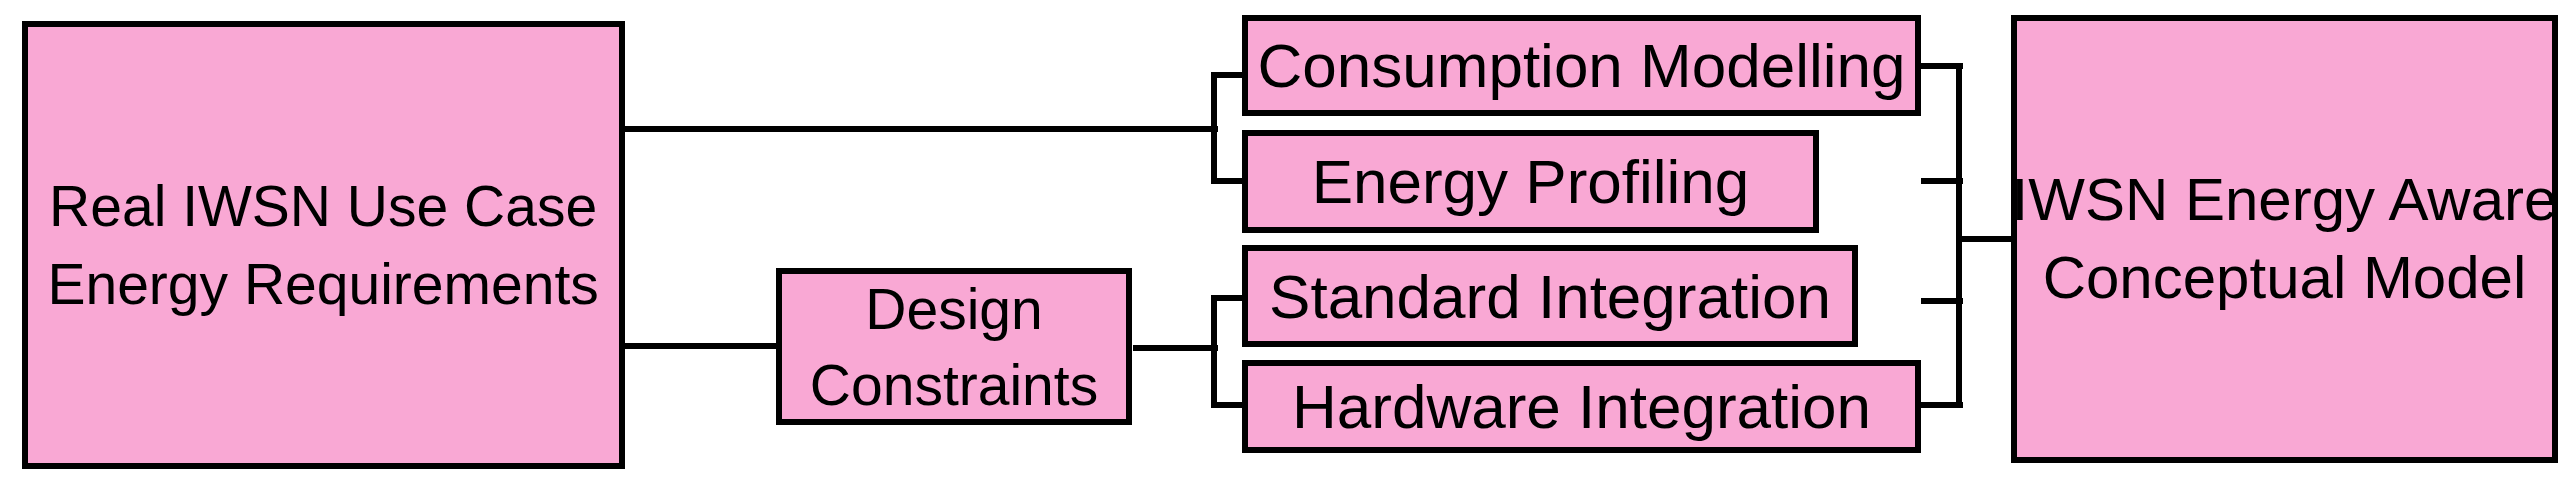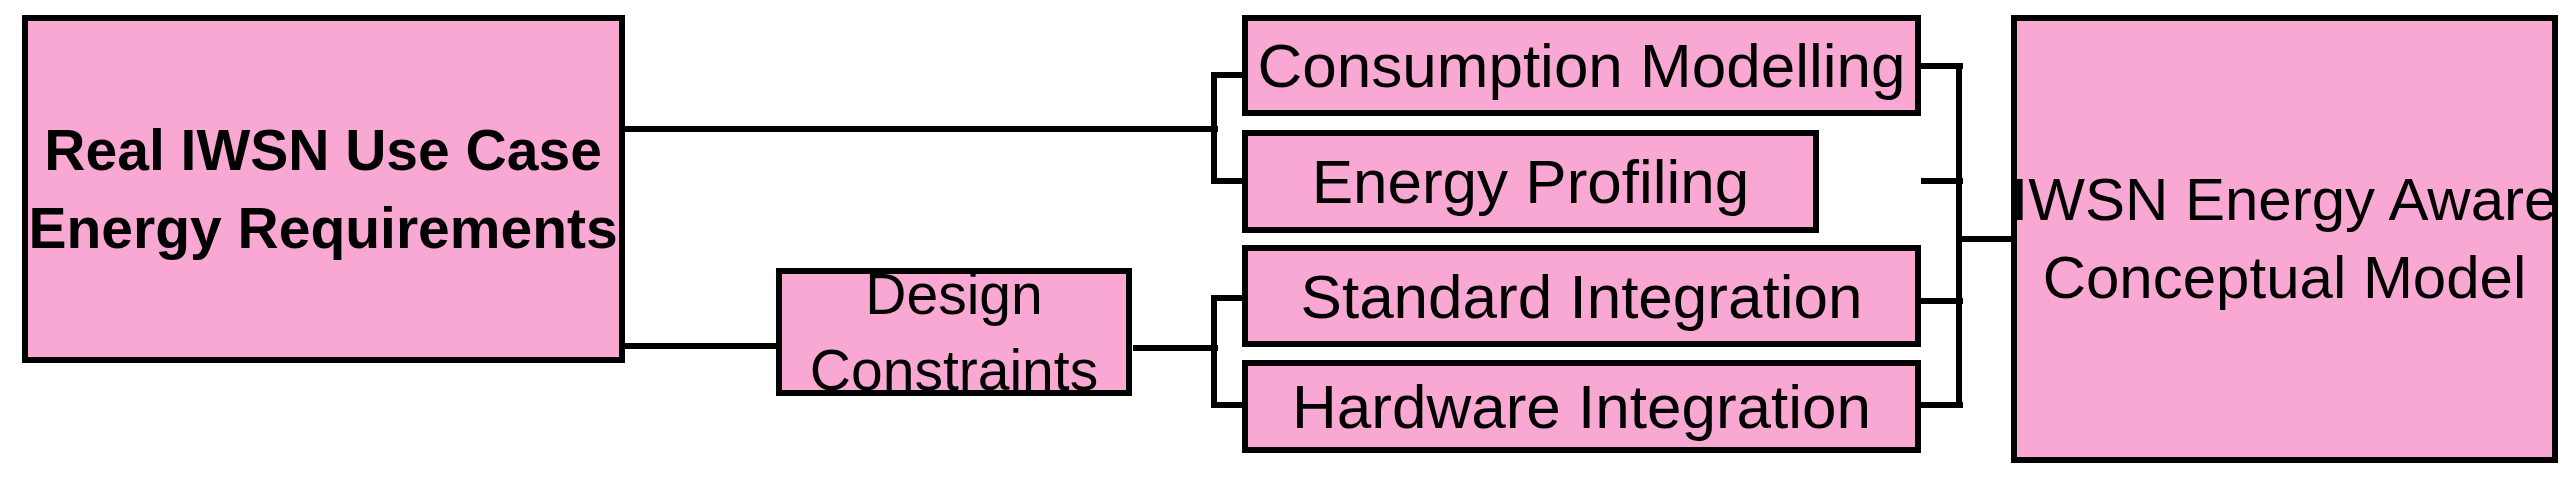--- a/index.html
+++ b/index.html
@@ -29,25 +29,25 @@
     white-space: nowrap;
   }
   .box .ln { display: block; }
 
   .big-text   { font-size: 57px; line-height: 78px; }
   .small-text { font-size: 62px; line-height: 69px; }
   .dc-text    { font-size: 57px; line-height: 76px; }
   .right-text { font-size: 60px; line-height: 78px; }
 
   
-  #box-use-case   { left: 21.6px;   top: 15px;  width: 603px; height: 348px; font-weight: bold; }
-  #box-dc         { left: 776px; top: 268px; width: 356px; height: 128px; }
+  #box-use-case   { left: 21.6px;   top: 21px;  width: 603px; height: 448px; }
+  #box-dc         { left: 776px; top: 268px; width: 356px; height: 157px; }
   #box-cm         { left: 1242px; top: 15.4px;  width: 679px; height: 101px; }
   #box-ep         { left: 1242px; top: 130px; width: 577px; height: 103px; }
-  #box-si         { left: 1242px; top: 245px; width: 679px; height: 102px; }
+  #box-si         { left: 1242px; top: 245px; width: 616px; height: 102px; }
   #box-hi         { left: 1242px; top: 360px; width: 679px; height: 93px; }
   #box-model      { left: 2011px; top: 15.4px;  width: 547px; height: 448px; }
 
   
   .line { position: absolute; background: #000000; }
 
   #conn-upper      { left: 625px;  top: 126px; width: 593px; height: 6.2px; }
   #bus-left-cmep   { left: 1211px; top: 72px;  width: 6.2px;   height: 112px; }
   #stub-cm-left    { left: 1217px; top: 72px;  width: 28px;  height: 6.2px; }
   #stub-ep-left    { left: 1217px; top: 178px; width: 28px;  height: 6.2px; }

